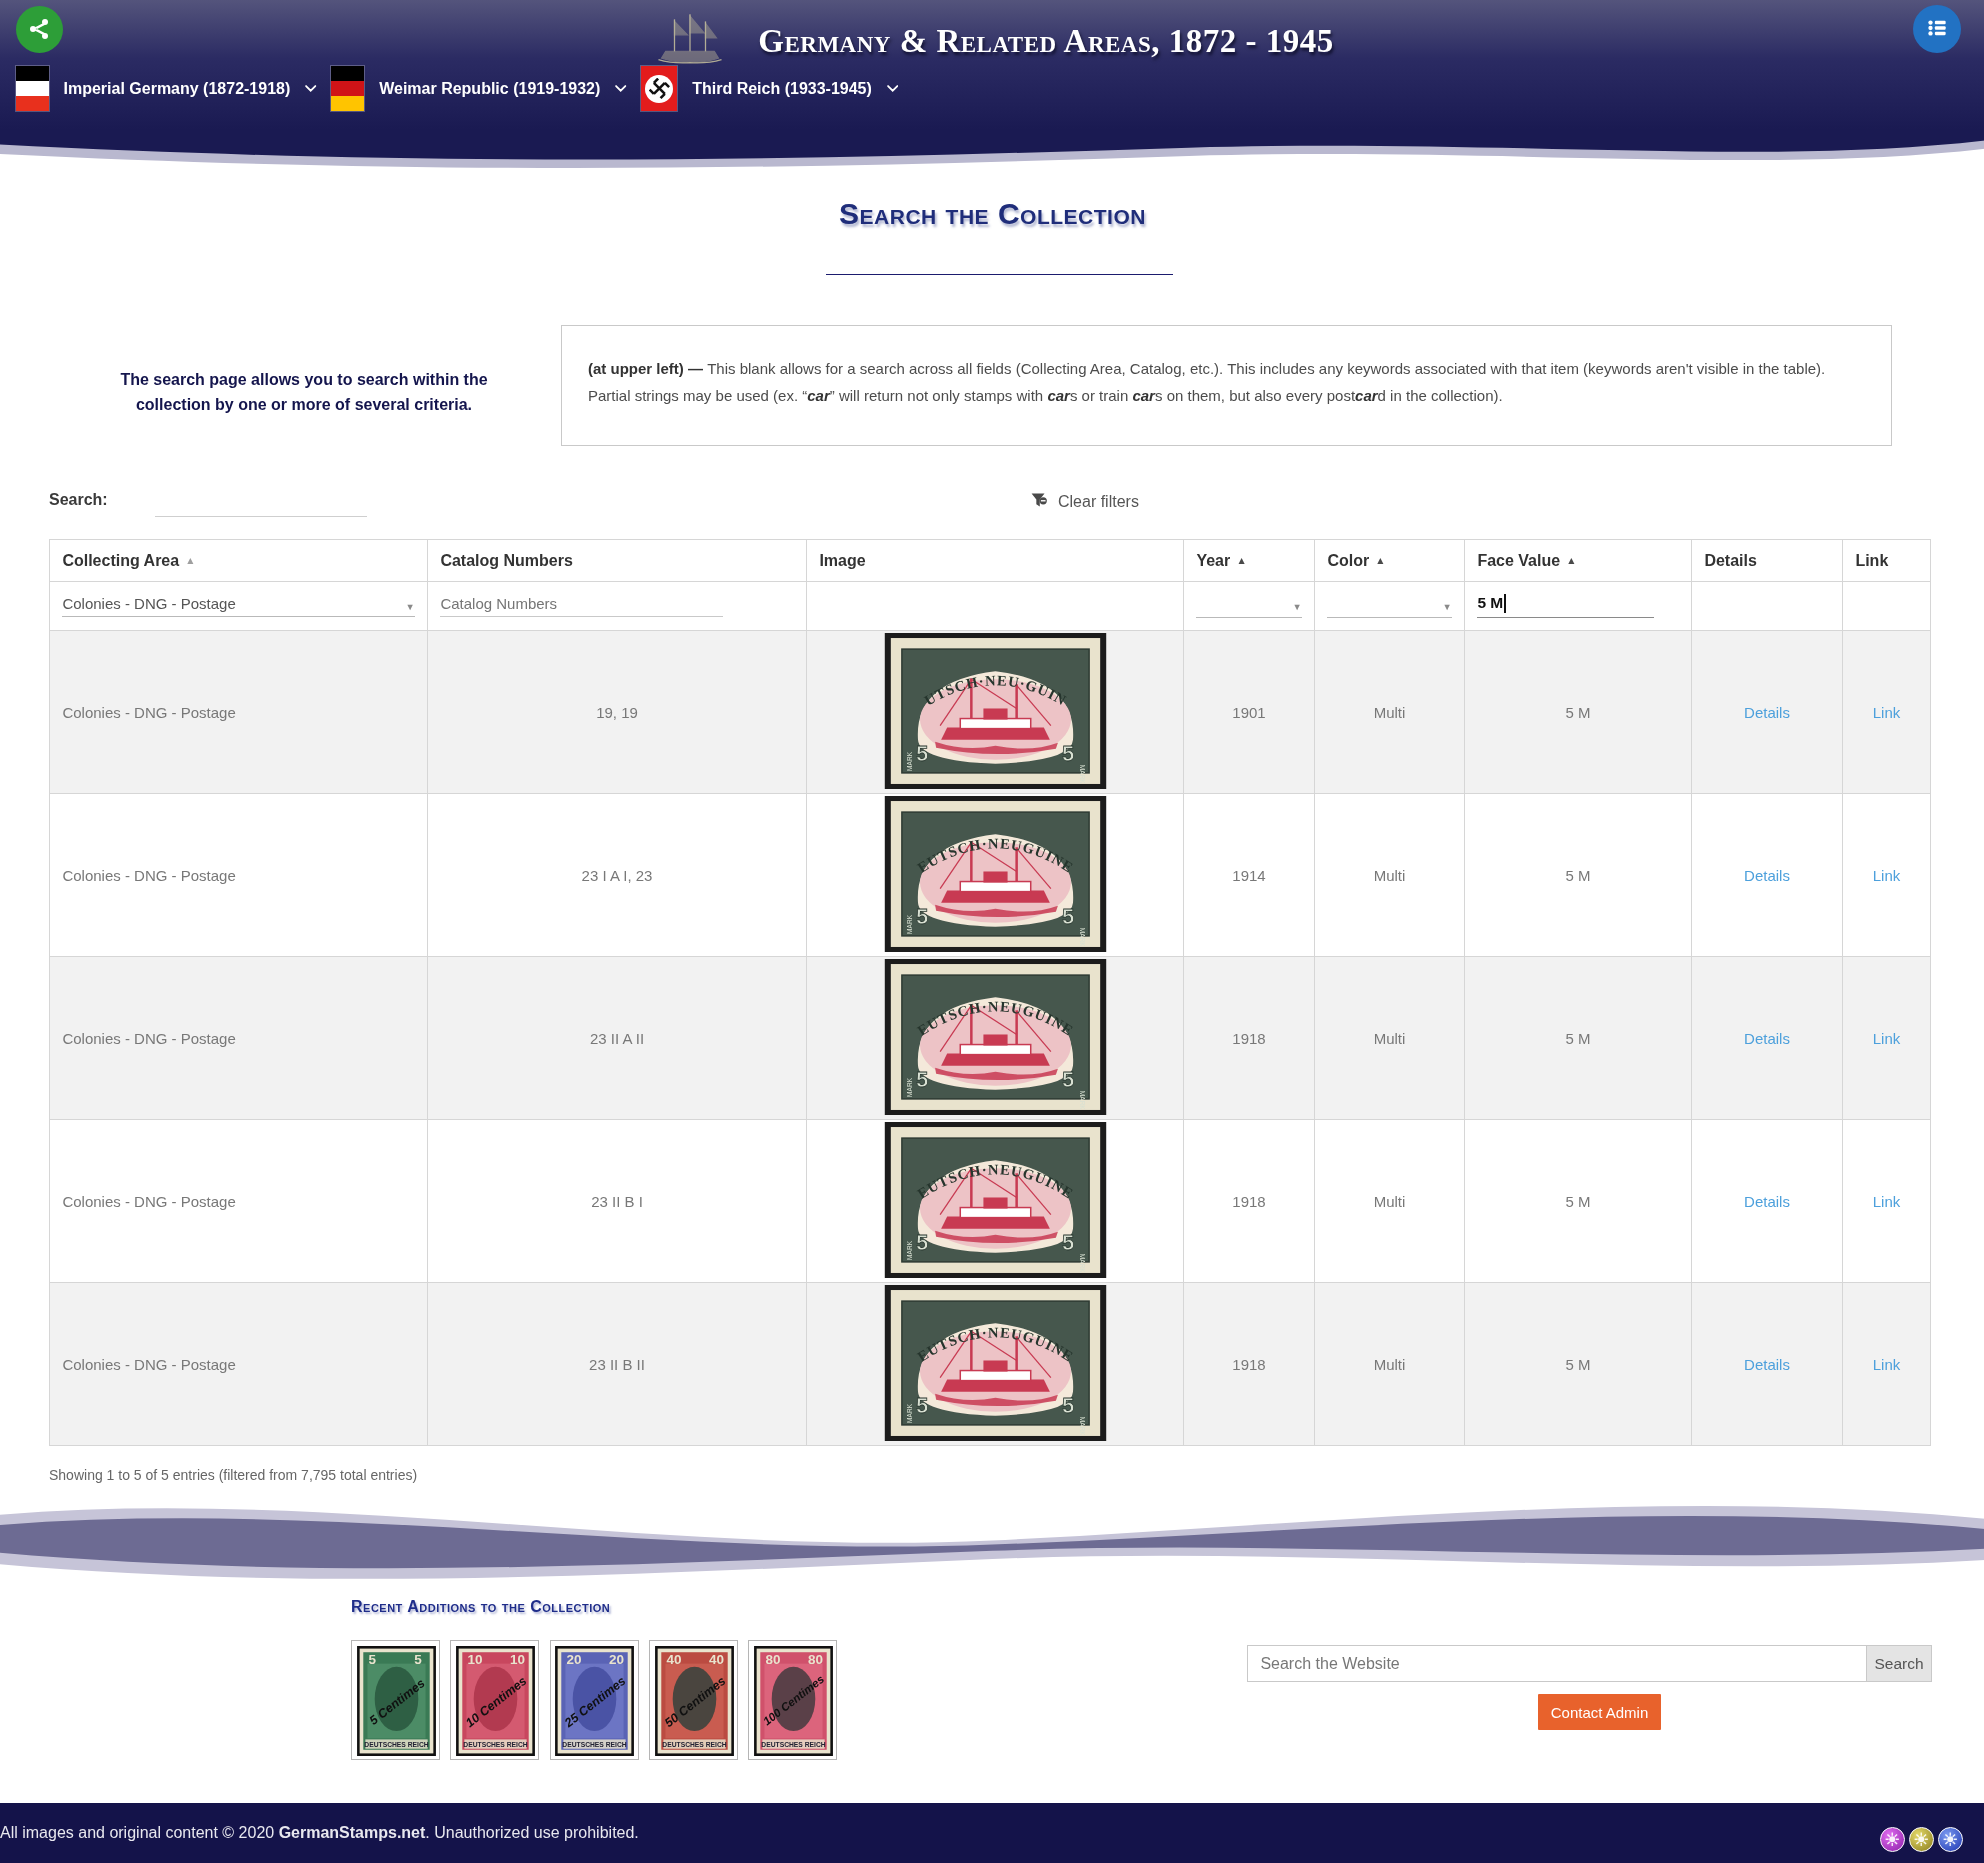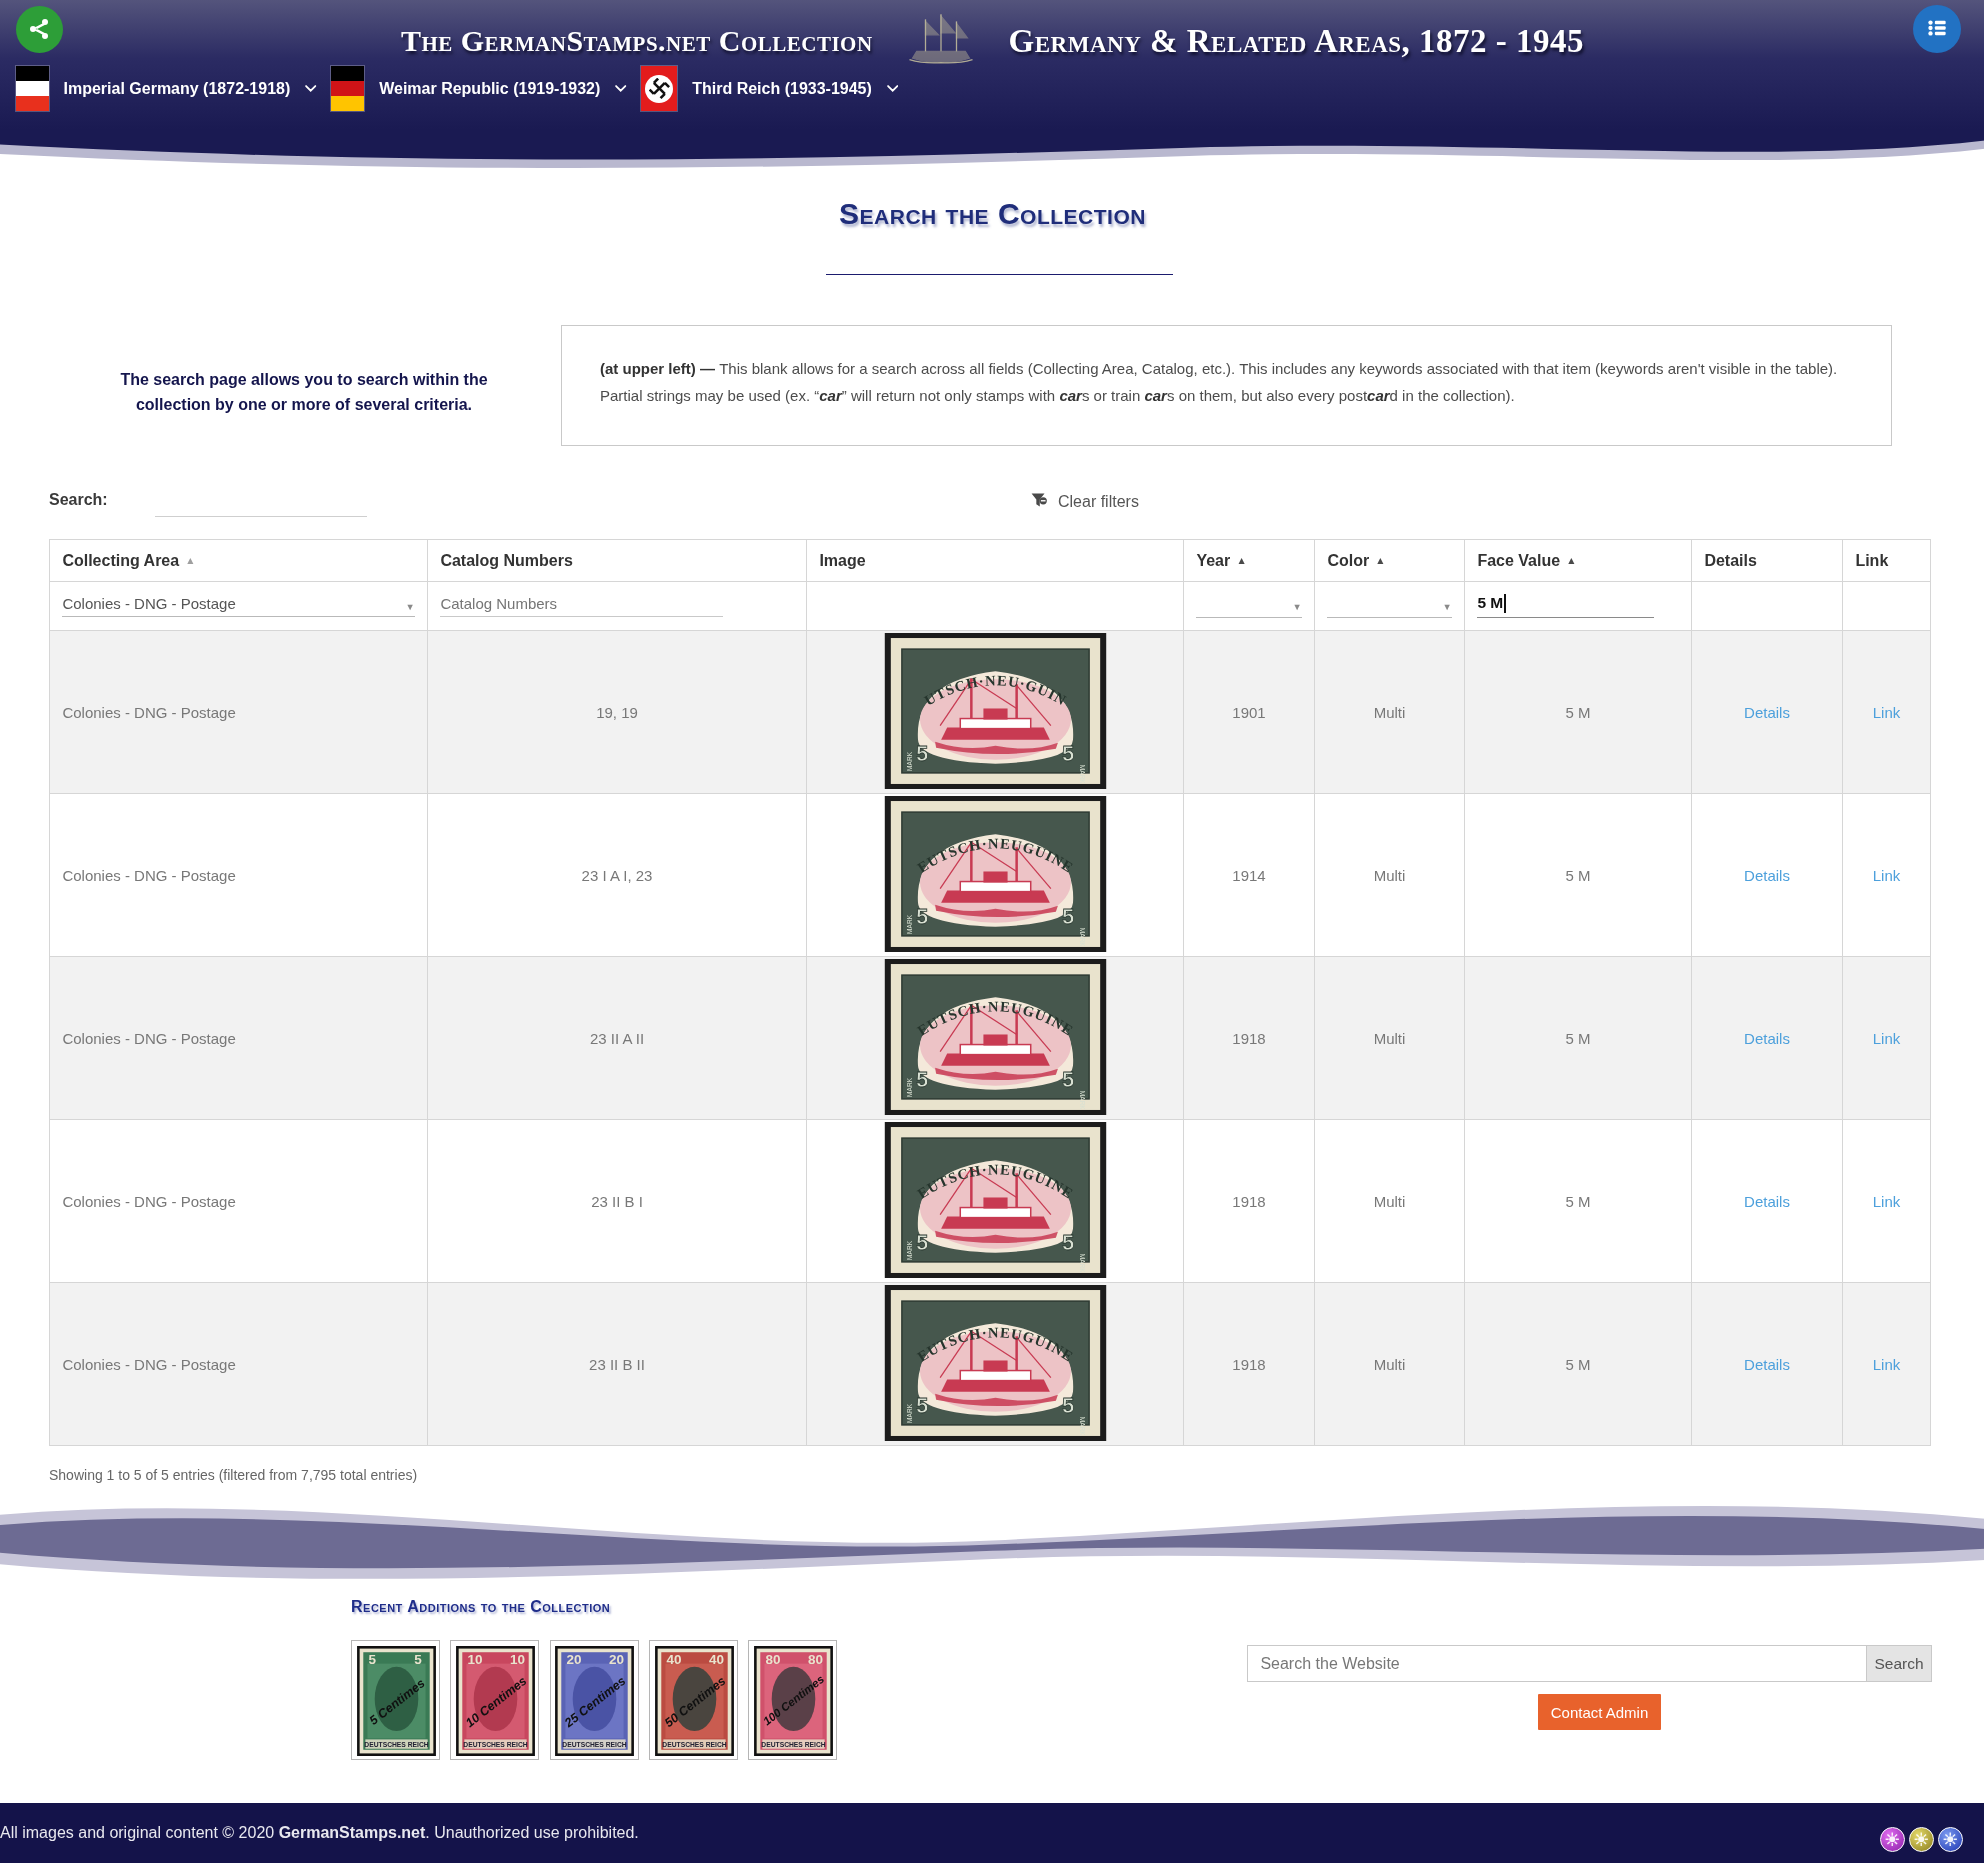--- a/index.html
+++ b/index.html
@@ -37,21 +37,21 @@
 
   
   .intro-text { position:absolute; left:92px; top:368px; width:424px; text-align:center;
     color:#14154d; font-size:16px; font-weight:bold; line-height:1.55; }
   .tabs-panel { position:absolute; left:561px; top:325px; width:1331px; }
   .tabstrip { display:flex; background:#f0f0f0; border:0.5px solid #c9c9c9; border-bottom:none; }
   .tab { padding:10.3px 19.6px; font-size:15.5px; font-weight:bold; font-variant:small-caps; letter-spacing:0.5px;
     color:#23234e; background:#f0f0f0; border-right:0.5px solid #c9c9c9; cursor:pointer; }
   .tab.active { background:#fff; position:relative; }
   .tab.active::after { content:""; position:absolute; left:0; right:0; bottom:-0.5px; height:1px; background:#fff; }
-  .tab-body { background:#fff; border:0.5px solid #c9c9c9; padding:29px 26px 36px 38px;
+  .tab-body { background:#fff; border:0.5px solid #c9c9c9; padding:29px 26px 36px 26px;
     font-size:15px; color:#4c4c4c; line-height:1.8; }
   .tab-body .b { font-weight:bold; color:#333; }
   .tab-body .bi { font-weight:bold; font-style:italic; color:#333; }
 
   
   .search-row { position:absolute; left:49px; top:487px; width:1887px; height:36px; }
   .search-label { position:absolute; left:0; top:4.1px; font-size:16px; font-weight:bold; color:#3a3a3a; }
   .global-search-input { position:absolute; left:106px; top:0; width:212px; height:30px; border:none;
     border-bottom:1px solid #cfcfcf; font-size:15px; color:#333; outline:none; background:transparent; }
   .clear-filters { position:absolute; left:980px; top:3.1px; display:flex; align-items:center; gap:8.3px;
@@ -130,21 +130,20 @@
             <circle cx="6" cy="12" r="3"></circle>
             <circle cx="18" cy="5" r="3"></circle>
             <circle cx="18" cy="19" r="3"></circle>
             <path d="M6.8 10.9l10-5.2 1.4 2.1-10 5.2zM6.8 13.1l10 5.2 1.4-2.1-10-5.2z"></path>
           </g>
         </svg>
     </span>
   </div>
 
   <div class="title-row">
-    <div class="site-title">The GermanStamps.net Collection</div>
     <span class="ship-logo">
       <svg width="78" height="62" viewBox="0 0 150 120">
         <g stroke="#d9d2a4" stroke-width="2.5" fill="none" opacity="0.9">
           <path d="M20 95 Q75 112 130 95 L122 82 L28 82 Z" fill="#d9d2a4" opacity="0.5"></path>
           <line x1="45" y1="82" x2="45" y2="20"></line>
             <line x1="75" y1="82" x2="75" y2="10"></line>
             <line x1="105" y1="82" x2="105" y2="24"></line>
           <path d="M45 24 L70 50 L45 50 Z" fill="#d9d2a4" opacity="0.45"></path>
           <path d="M75 14 L102 46 L75 46 Z" fill="#d9d2a4" opacity="0.45"></path>
           <path d="M105 28 L126 56 L105 56 Z" fill="#d9d2a4" opacity="0.45"></path>

